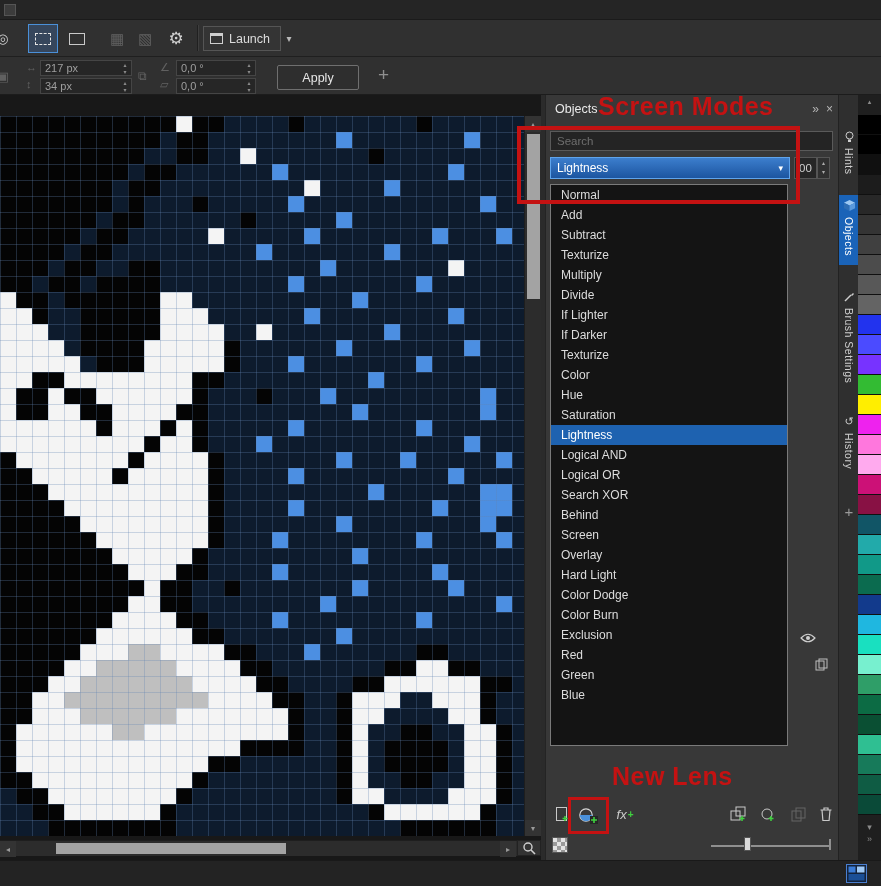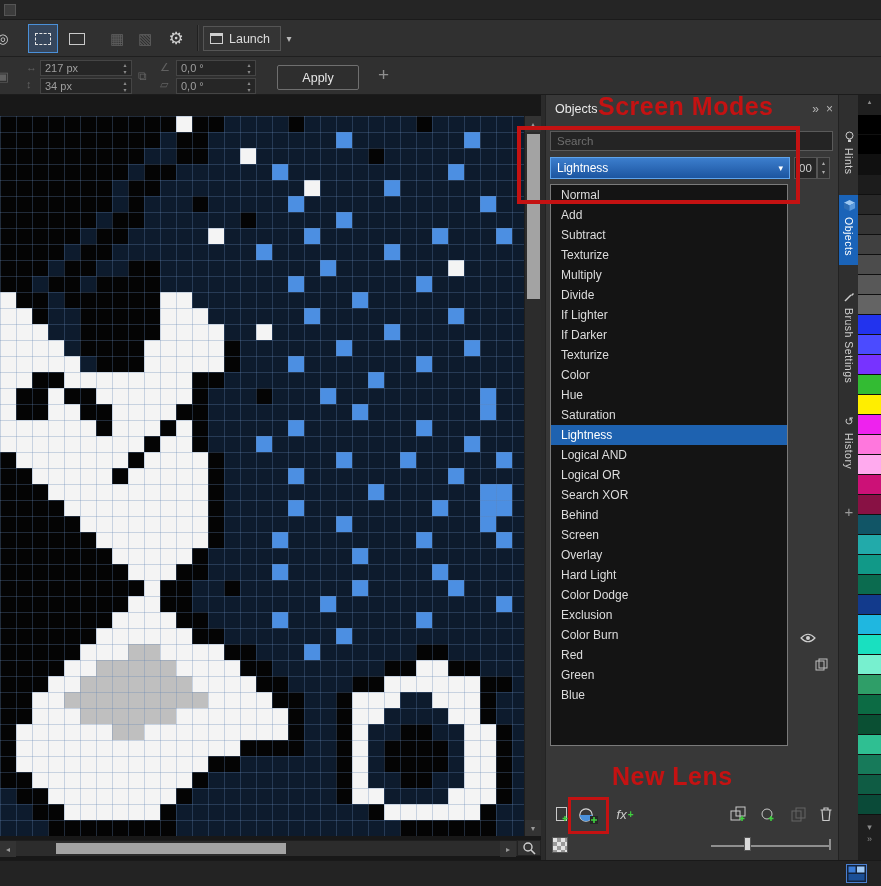--- a/index.html
+++ b/index.html
@@ -1718,22 +1718,22 @@
       <div class="mode-item">Saturation</div>
       <div class="mode-item selected">Lightness</div>
       <div class="mode-item">Logical AND</div>
       <div class="mode-item">Logical OR</div>
       <div class="mode-item">Search XOR</div>
       <div class="mode-item">Behind</div>
       <div class="mode-item">Screen</div>
       <div class="mode-item">Overlay</div>
       <div class="mode-item">Hard Light</div>
       <div class="mode-item">Color Dodge</div>
+      <div class="mode-item">Color Burn</div>
       <div class="mode-item">Exclusion</div>
-      <div class="mode-item">Color Burn</div>
       <div class="mode-item">Red</div>
       <div class="mode-item">Green</div>
       <div class="mode-item">Blue</div>
     </div>
 
   <div class="side-ico" style="left:252px; top:536px; width:20px; height:14px;">
     <svg width="16" height="10" viewBox="0 0 16 10">
       <path d="M1 5 Q8 -2.5 15 5 Q8 12.5 1 5 Z" fill="none" stroke="#cfcfcf" stroke-width="1.1"></path>
       <circle cx="8" cy="5" r="2" fill="#cfcfcf"></circle>
     </svg>

